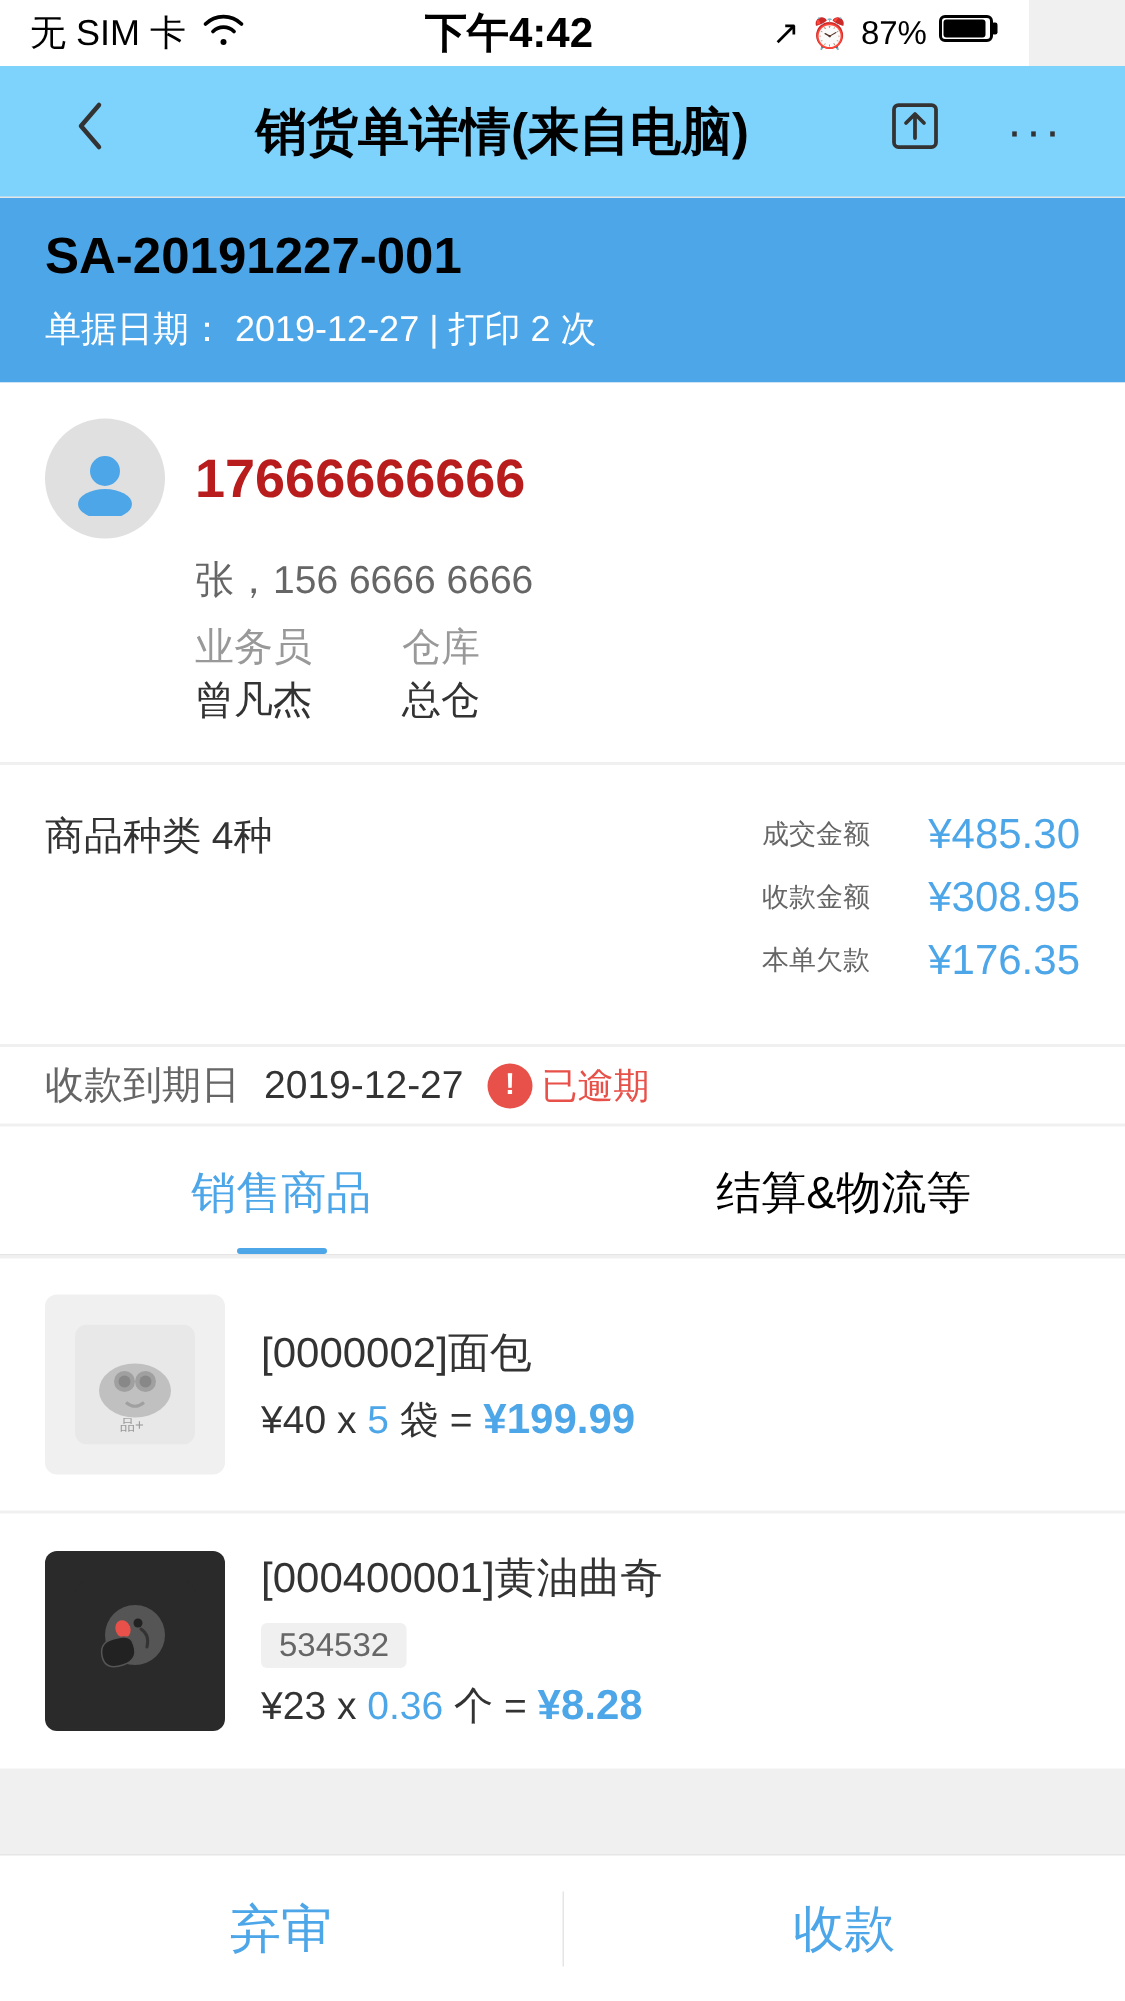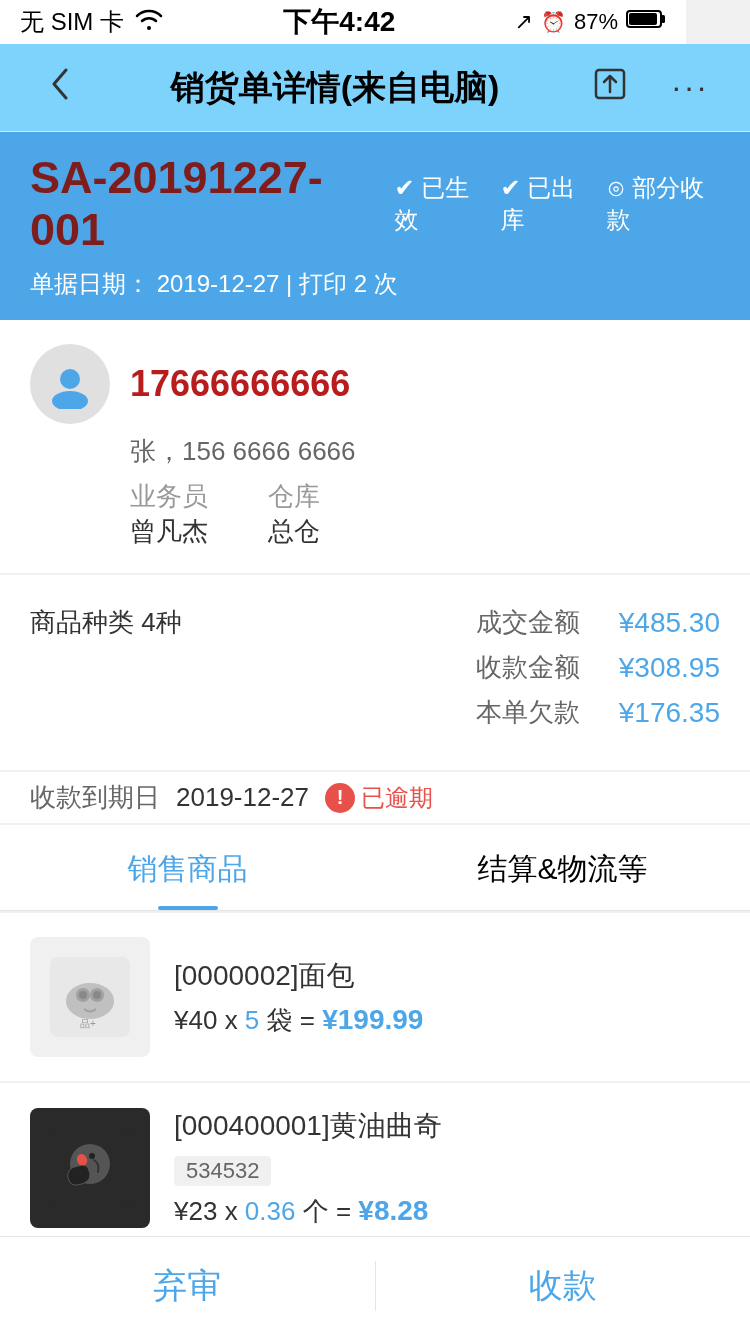--- a/index.html
+++ b/index.html
@@ -64,23 +64,23 @@
       padding: 20px 30px;
       color: #fff;
     }
     .order-banner-top {
       display: flex;
       align-items: center;
       gap: 20px;
       margin-bottom: 12px;
     }
     .order-id {
-      font-size: 45px;
+      font-size: 34px;
       font-weight: bold;
-      color: #7f1d1d;
+      color: #000000;
     }
     .status-badges { display: flex; align-items: center; gap: 14px; }
     .badge {
       font-size: 24px;
       color: #fff;
       display: flex;
       align-items: center;
       gap: 4px;
     }
     .order-meta {
@@ -144,21 +144,21 @@
     .summary-item { font-size: 26px; color: #666; margin-bottom: 8px; }
     .summary-item span { color: #333; font-weight: 500; }
     .summary-right { text-align: right; }
     .amount-row {
       display: flex;
       justify-content: flex-end;
       align-items: center;
       margin-bottom: 10px;
       gap: 20px;
     }
-    .amount-label { font-size: 26px; color: #666; }
+    .amount-label { font-size: 18px; color: #666; }
     .amount-value { font-size: 28px; color: #4da6e8; font-weight: 500; min-width: 120px; text-align: right; }
 
     
     .due-section {
       background: #fff;
       padding: 8px 30px;
       display: flex;
       align-items: center;
       gap: 16px;
       font-size: 26px;
@@ -331,25 +331,20 @@
         <path d="M18 10v16M12 16l6-6 6 6" stroke="#333" stroke-width="2.5" stroke-linecap="round" stroke-linejoin="round"></path>
       </svg>
     </button>
     <button class="nav-btn" style="font-size:32px; letter-spacing:2px;">···</button>
   </div>
 </div>
 
 <div class="order-banner">
   <div class="order-banner-top">
     <span class="order-id">SA-20191227-001</span>
-    <div class="status-badges">
-      <span class="badge">✔ 已生效</span>
-      <span class="badge">✔ 已出库</span>
-      <span class="badge">⊙ 部分收款</span>
-    </div>
   </div>
   <div class="order-meta">
     <span>单据日期：</span>
     <span>2019-12-27</span>
     <span> | </span>
     <span>打印 2 次</span>
   </div>
 </div>
 
 <div class="customer-section">

